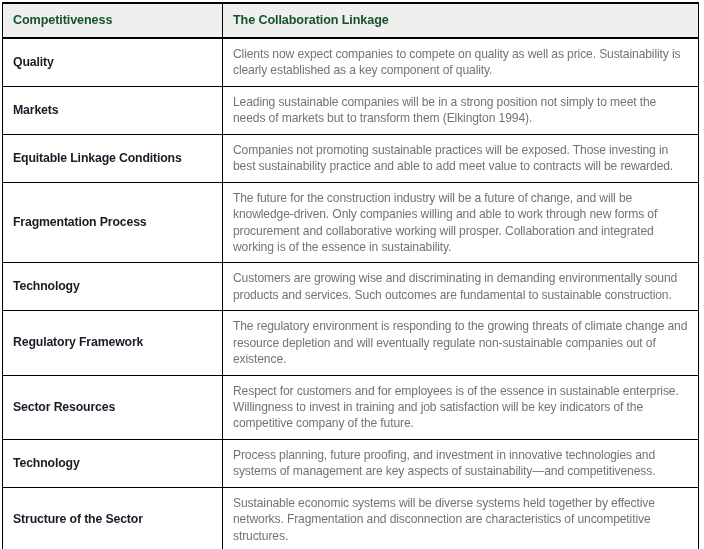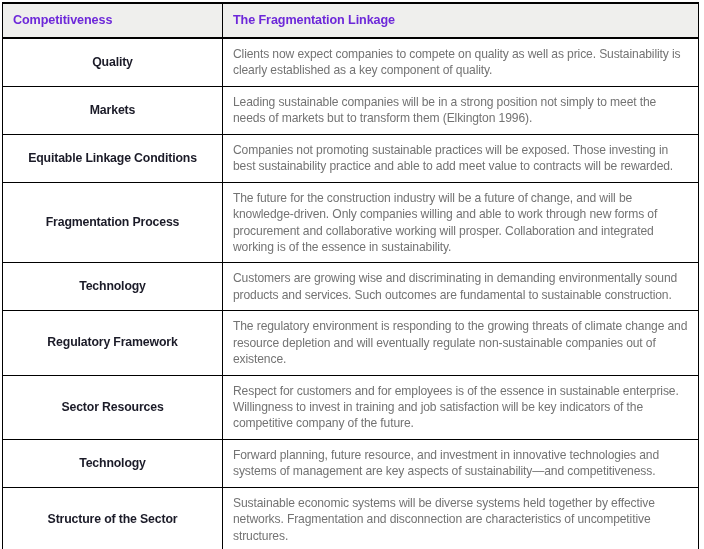--- a/index.html
+++ b/index.html
@@ -37,21 +37,21 @@
 
   thead th {
     background: #efefed;
     border-bottom: 2px solid #000000;
     padding: 9px 10px 10px 10px;
     text-align: left;
     vertical-align: top;
     font-size: 12.6px;
     font-weight: bold;
     letter-spacing: -0.1px;
-    color: #6d28d9;
+    color: #14532d;
   }
   thead th.th-left {
     border-right: 1.2px solid #000000;
     padding-left: 10px;
   }
   thead th.th-right {
     padding-left: 10px;
   }
 
   tbody tr { }
@@ -66,21 +66,20 @@
     border-bottom: none;
   }
 
   td.cell-label {
     border-right: 1.2px solid #000000;
     font-size: 12.3px;
     font-weight: bold;
     letter-spacing: -0.15px;
     line-height: 1.25;
     white-space: nowrap;
-    text-align: center;
   }
 
   td.cell-desc {
     font-size: 12.1px;
     font-weight: normal;
     line-height: 1.36;
     letter-spacing: -0.12px;
     vertical-align: middle;
     color: #737373;
   }
@@ -90,31 +89,31 @@
 
 <div id="table-wrap">
   <table class="linkage-table">
     <colgroup>
       <col class="col-left">
       <col class="col-right">
     </colgroup>
     <thead>
       <tr>
         <th class="th-left">Competitiveness</th>
-        <th class="th-right">The Fragmentation Linkage</th>
+        <th class="th-right">The Collaboration Linkage</th>
       </tr>
     </thead>
     <tbody>
       <tr>
         <td class="cell-label">Quality</td>
         <td class="cell-desc">Clients now expect companies to compete on quality as well as price. Sustainability is clearly established as a key component of quality.</td>
       </tr>
       <tr>
         <td class="cell-label">Markets</td>
-        <td class="cell-desc">Leading sustainable companies will be in a strong position not simply to meet the needs of markets but to transform them (Elkington 1996).</td>
+        <td class="cell-desc">Leading sustainable companies will be in a strong position not simply to meet the needs of markets but to transform them (Elkington 1994).</td>
       </tr>
       <tr>
         <td class="cell-label">Equitable Linkage Conditions</td>
         <td class="cell-desc">Companies not promoting sustainable practices will be exposed. Those investing in best sustainability practice and able to add meet value to contracts will be rewarded.</td>
       </tr>
       <tr>
         <td class="cell-label">Fragmentation Process</td>
         <td class="cell-desc">The future for the construction industry will be a future of change, and will be knowledge-driven. Only companies willing and able to work through new forms of procurement and collaborative working will prosper. Collaboration and integrated working is of the essence in sustainability.</td>
       </tr>
       <tr>
@@ -124,21 +123,21 @@
       <tr>
         <td class="cell-label">Regulatory Framework</td>
         <td class="cell-desc">The regulatory environment is responding to the growing threats of climate change and resource depletion and will eventually regulate non-sustainable companies out of existence.</td>
       </tr>
       <tr>
         <td class="cell-label">Sector Resources</td>
         <td class="cell-desc">Respect for customers and for employees is of the essence in sustainable enterprise. Willingness to invest in training and job satisfaction will be key indicators of the competitive company of the future.</td>
       </tr>
       <tr>
         <td class="cell-label">Technology</td>
-        <td class="cell-desc">Forward planning, future resource, and investment in innovative technologies and systems of management are key aspects of sustainability—and competitiveness.</td>
+        <td class="cell-desc">Process planning, future proofing, and investment in innovative technologies and systems of management are key aspects of sustainability—and competitiveness.</td>
       </tr>
       <tr>
         <td class="cell-label">Structure of the Sector</td>
         <td class="cell-desc">Sustainable economic systems will be diverse systems held together by effective networks. Fragmentation and disconnection are characteristics of uncompetitive structures.</td>
       </tr>
 
     </tbody>
   </table>
 </div>
 

